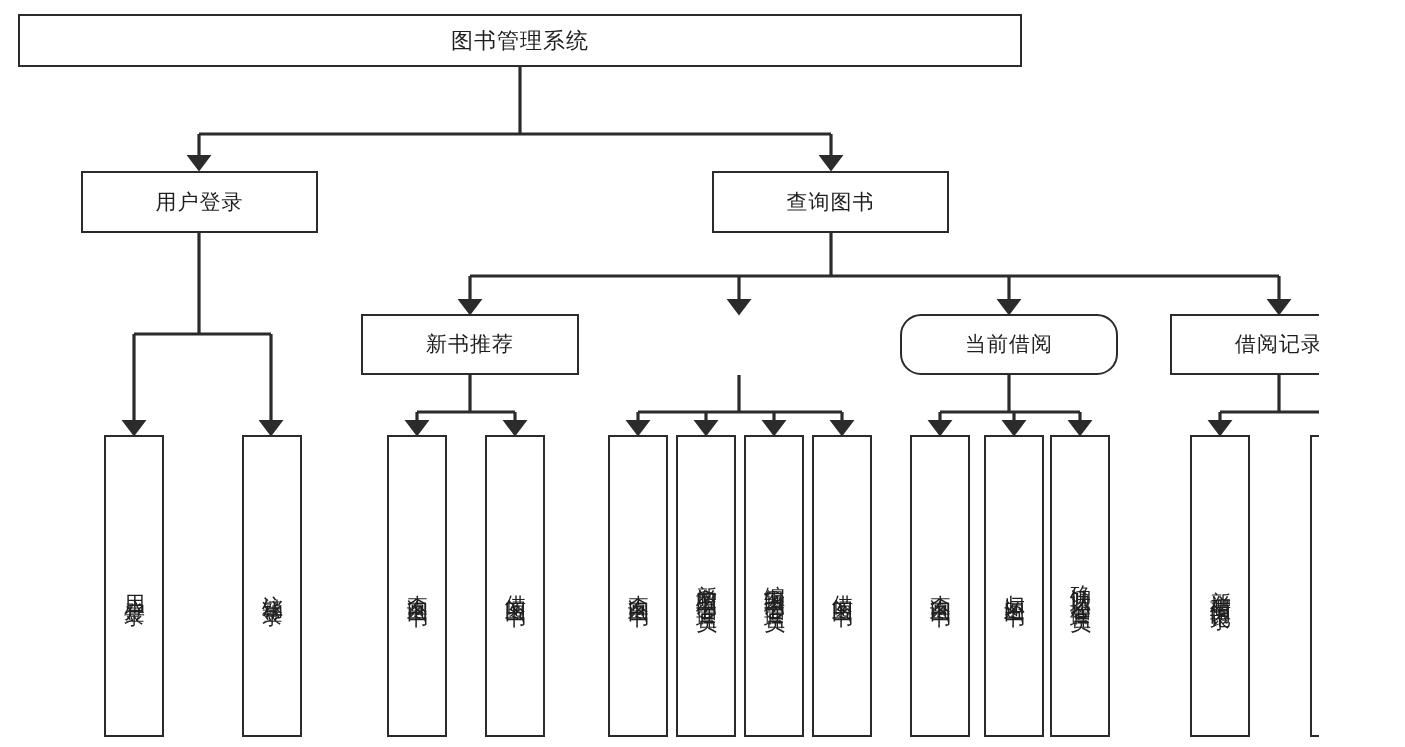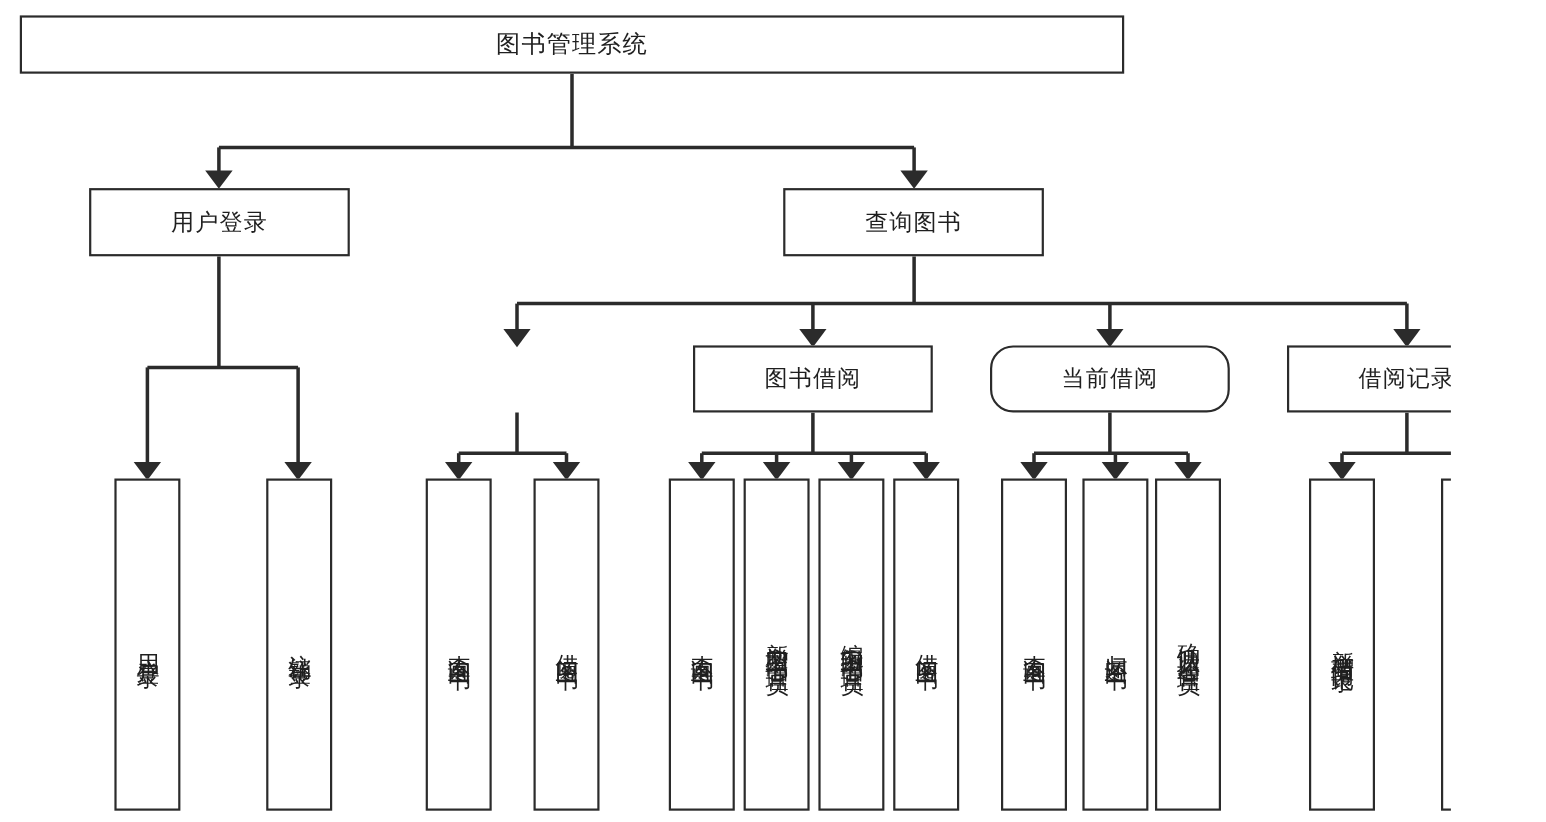--- a/index.html
+++ b/index.html
@@ -123,22 +123,22 @@
     <span class="node-label" style="color: rgb(31, 31, 31);">图书管理系统</span>
   </div>
 
   <div class="node lvl2" style="left: 81px; top: 171px; width: 237px; height: 62px; border-color: rgb(43, 43, 43); background: rgb(255, 255, 255);">
     <span class="node-label" style="color: rgb(31, 31, 31);">用户登录</span>
   </div>
   <div class="node lvl2" style="left: 712px; top: 171px; width: 237px; height: 62px; border-color: rgb(43, 43, 43); background: rgb(255, 255, 255);">
     <span class="node-label" style="color: rgb(31, 31, 31);">查询图书</span>
   </div>
 
-  <div class="node lvl3" style="left: 630px; top: 314px; width: 218px; height: 61px; border-color: rgb(43, 43, 43); background: rgb(255, 255, 255);">
-    <span class="node-label" style="color: rgb(31, 31, 31);">图书借阅</span>
+  <div class="node lvl3" style="left: 361px; top: 314px; width: 218px; height: 61px; border-color: rgb(43, 43, 43); background: rgb(255, 255, 255);">
+    <span class="node-label" style="color: rgb(31, 31, 31);">新书推荐</span>
   </div>
   <div class="node lvl3" style="left: 900px; top: 314px; width: 218px; height: 61px; border-color: rgb(43, 43, 43); background: rgb(255, 255, 255); border-radius: 21px;">
     <span class="node-label" style="color: rgb(31, 31, 31);">当前借阅</span>
   </div>
   <div class="node lvl3" style="left: 1170px; top: 314px; width: 218px; height: 61px; border-color: rgb(43, 43, 43); background: rgb(255, 255, 255); text-align: center;">
     <span class="node-label" style="color: rgb(31, 31, 31);">借阅记录</span>
   </div>
 
   <div class="node leaf" style="left: 104px; top: 435px; width: 60px; height: 302px; border-color: rgb(43, 43, 43); background: rgb(255, 255, 255);">
     <span class="node-label" style="color: rgb(31, 31, 31);">用户登录</span>

